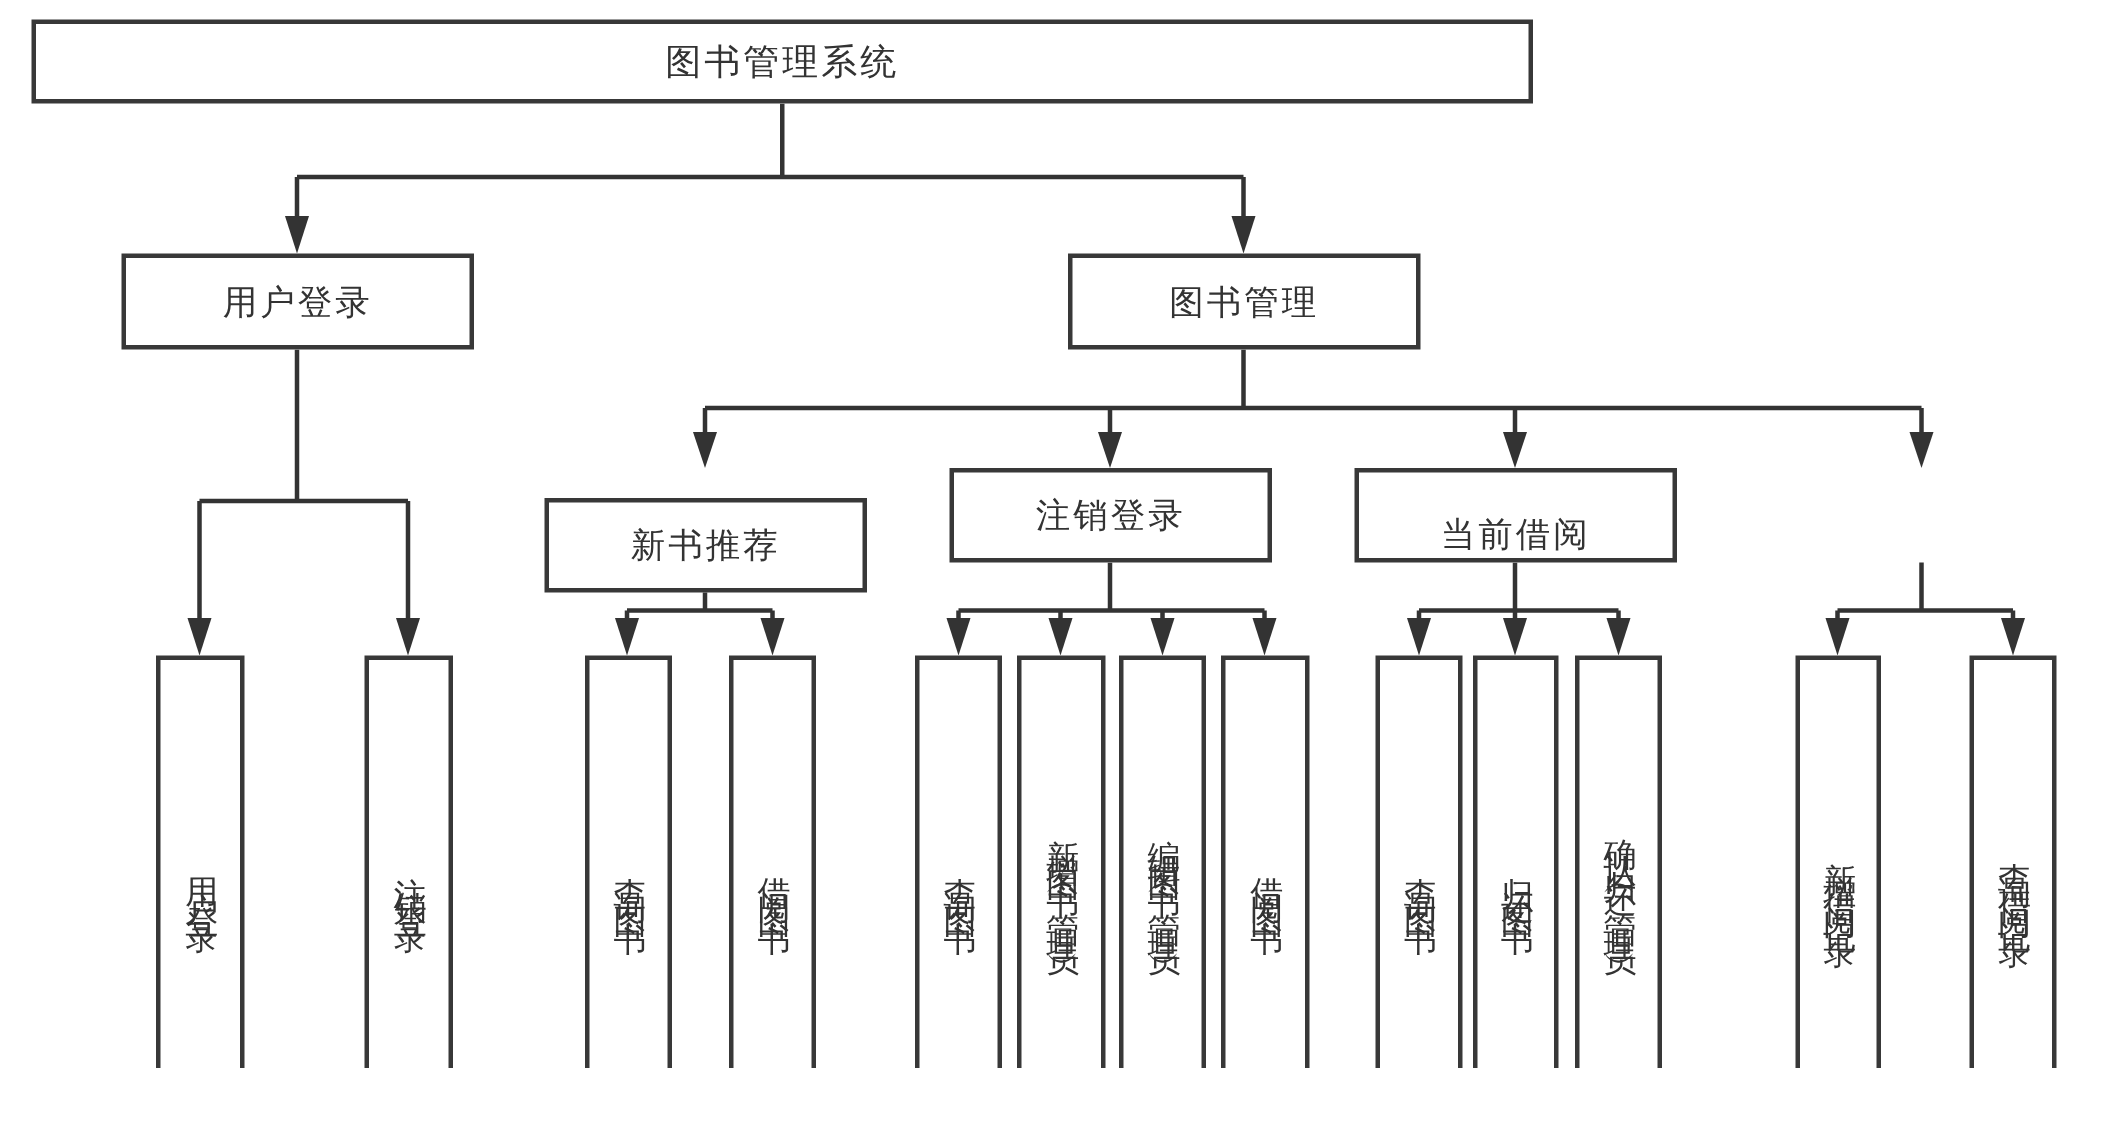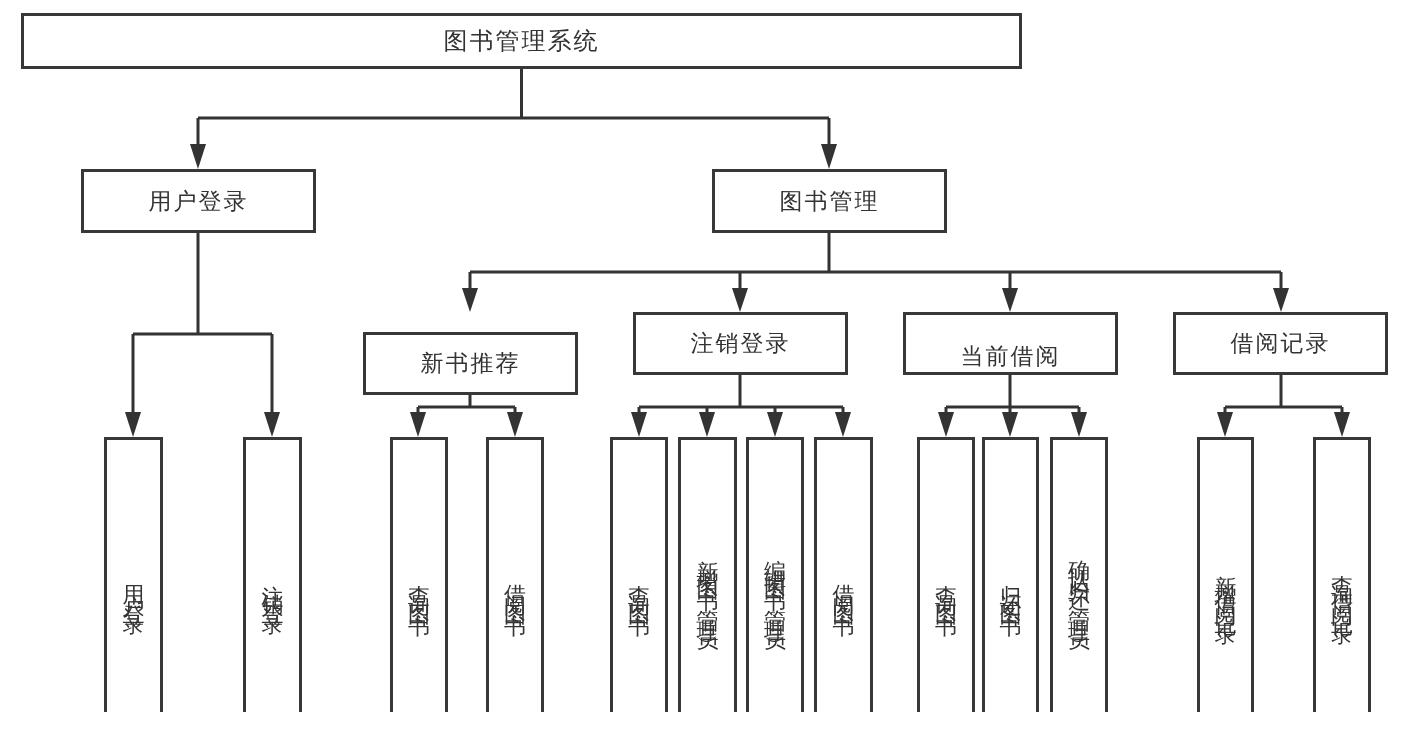--- a/index.html
+++ b/index.html
@@ -112,23 +112,20 @@
 
   <div class="box" style="left:363px;top:312px;width:215px;height:63px;margin-top:20px;">
     <span class="hlabel">新书推荐</span>
   </div>
   <div class="box" style="left:633px;top:312px;width:215px;height:63px;">
     <span class="hlabel">注销登录</span>
   </div>
   <div class="box" style="left:903px;top:312px;width:215px;height:63px;align-items:flex-end;">
     <span class="hlabel">当前借阅</span>
   </div>
-  <div class="box" style="left:1173px;top:312px;width:215px;height:63px;">
-    <span class="hlabel">借阅记录</span>
-  </div>
 
   <div class="box leaf" style="left:104px;width:59px;">
     <span class="vtext">用户登录</span>
   </div>
   <div class="box leaf" style="left:243px;width:59px;">
     <span class="vtext">注销登录</span>
   </div>
 
   <div class="box leaf" style="left:390px;width:58px;">
     <span class="vtext">查询图书</span>

